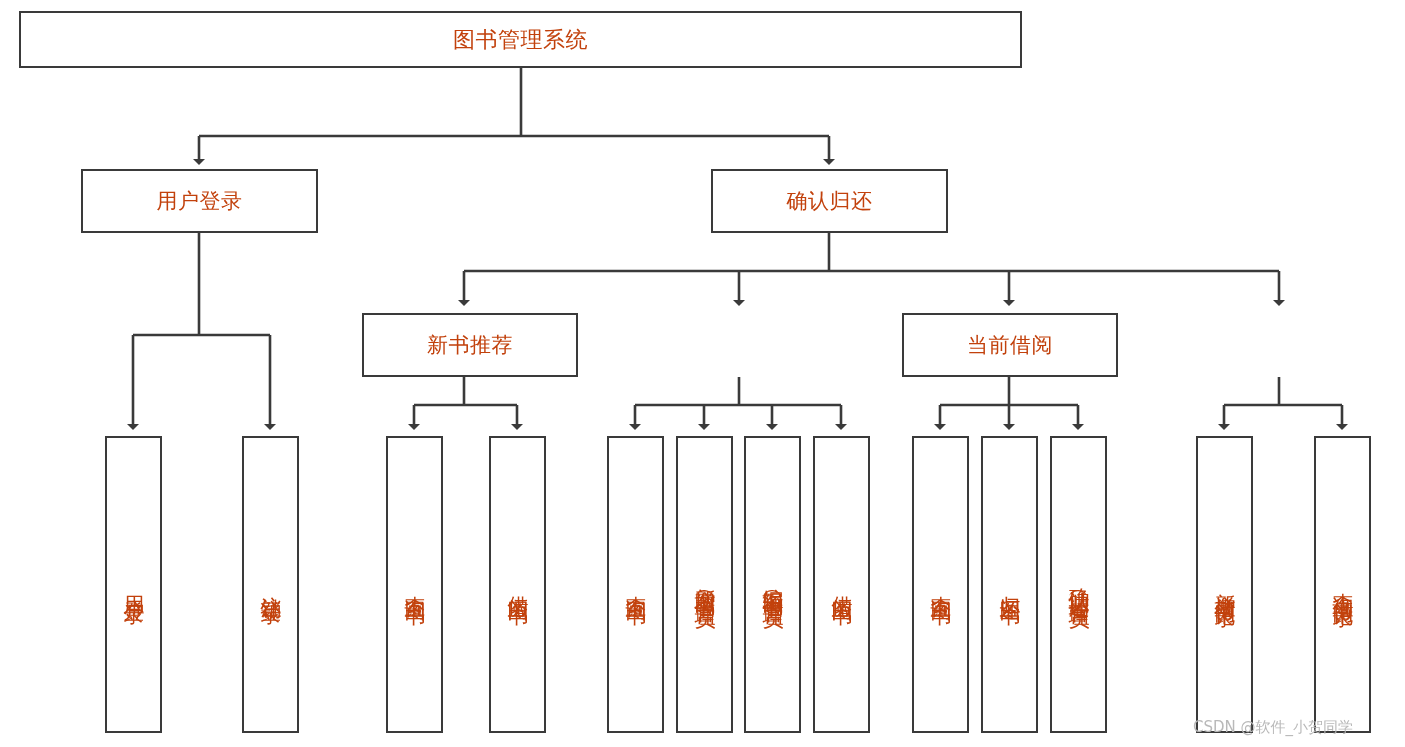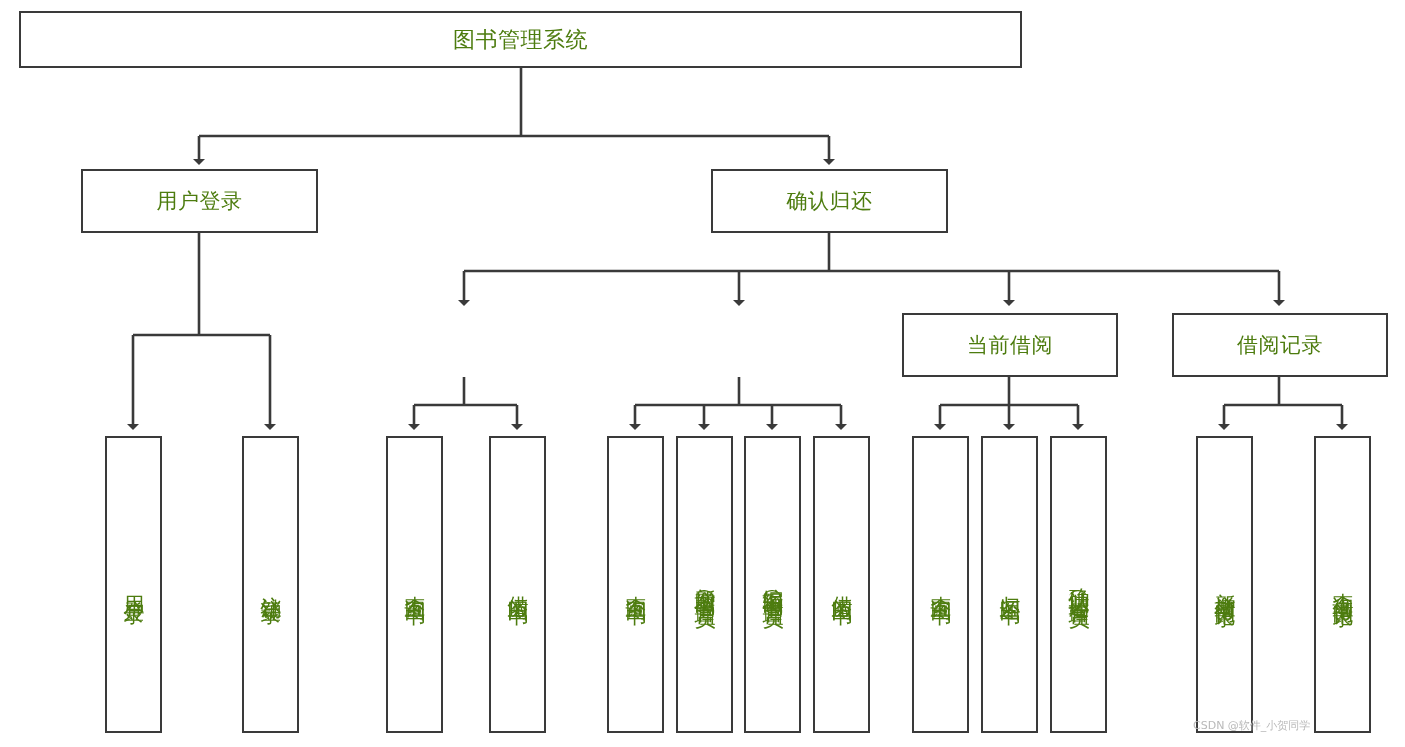--- a/index.html
+++ b/index.html
@@ -29,21 +29,21 @@
     position: absolute;
     box-sizing: border-box;
     background: #ffffff;
     border: 2.5px solid #3a3a3a;
     display: flex;
     align-items: center;
     justify-content: center;
     z-index: 5;
   }
   .node-label {
-    color: #4d7c0f;
+    color: #c2410c;
     text-align: center;
     line-height: 1.18;
     white-space: pre;
     letter-spacing: 0.5px;
   }
   .node.horizontal .node-label {
     font-size: 21px;
     writing-mode: horizontal-tb;
   }
   .node.root .node-label {
@@ -52,21 +52,21 @@
   .node.vertical .node-label {
     font-size: 21px;
     writing-mode: vertical-rl;
     text-orientation: upright;
     letter-spacing: 3px;
     line-height: 1.0;
   }
   .watermark {
     position: absolute;
     color: #b9b9b9;
-    font-size: 11px;
+    font-size: 15px;
     white-space: nowrap;
     z-index: 20;
     font-family: "DejaVu Sans", "Liberation Sans", sans-serif;
   }
 </style>
 </head>
 <body>
 
 <div id="diagram-root">
 
@@ -139,29 +139,29 @@
   </div>
 
   <div class="node horizontal" style="left:81px; top:169px; width:237px; height:64px;">
     <span class="node-label">用户登录</span>
   </div>
 
   <div class="node horizontal" style="left:711px; top:169px; width:237px; height:64px;">
     <span class="node-label">确认归还</span>
   </div>
 
+  <div class="node horizontal" style="left:362px; top:313px; width:216px; height:64px;">
+    <span class="node-label">新书推荐</span>
+  </div>
 
 
   <div class="node horizontal" style="left:902px; top:313px; width:216px; height:64px;">
     <span class="node-label">当前借阅</span>
   </div>
 
-  <div class="node horizontal" style="left:1172px; top:313px; width:216px; height:64px;">
-    <span class="node-label">借阅记录</span>
-  </div>
 
   <div class="node vertical" style="left:105px; top:436px; width:57px; height:297px;">
     <span class="node-label">用户登录</span>
   </div>
 
   <div class="node vertical" style="left:242px; top:436px; width:57px; height:297px;">
     <span class="node-label">注销登录</span>
   </div>
 
   <div class="node vertical" style="left:386px; top:436px; width:57px; height:297px;">

